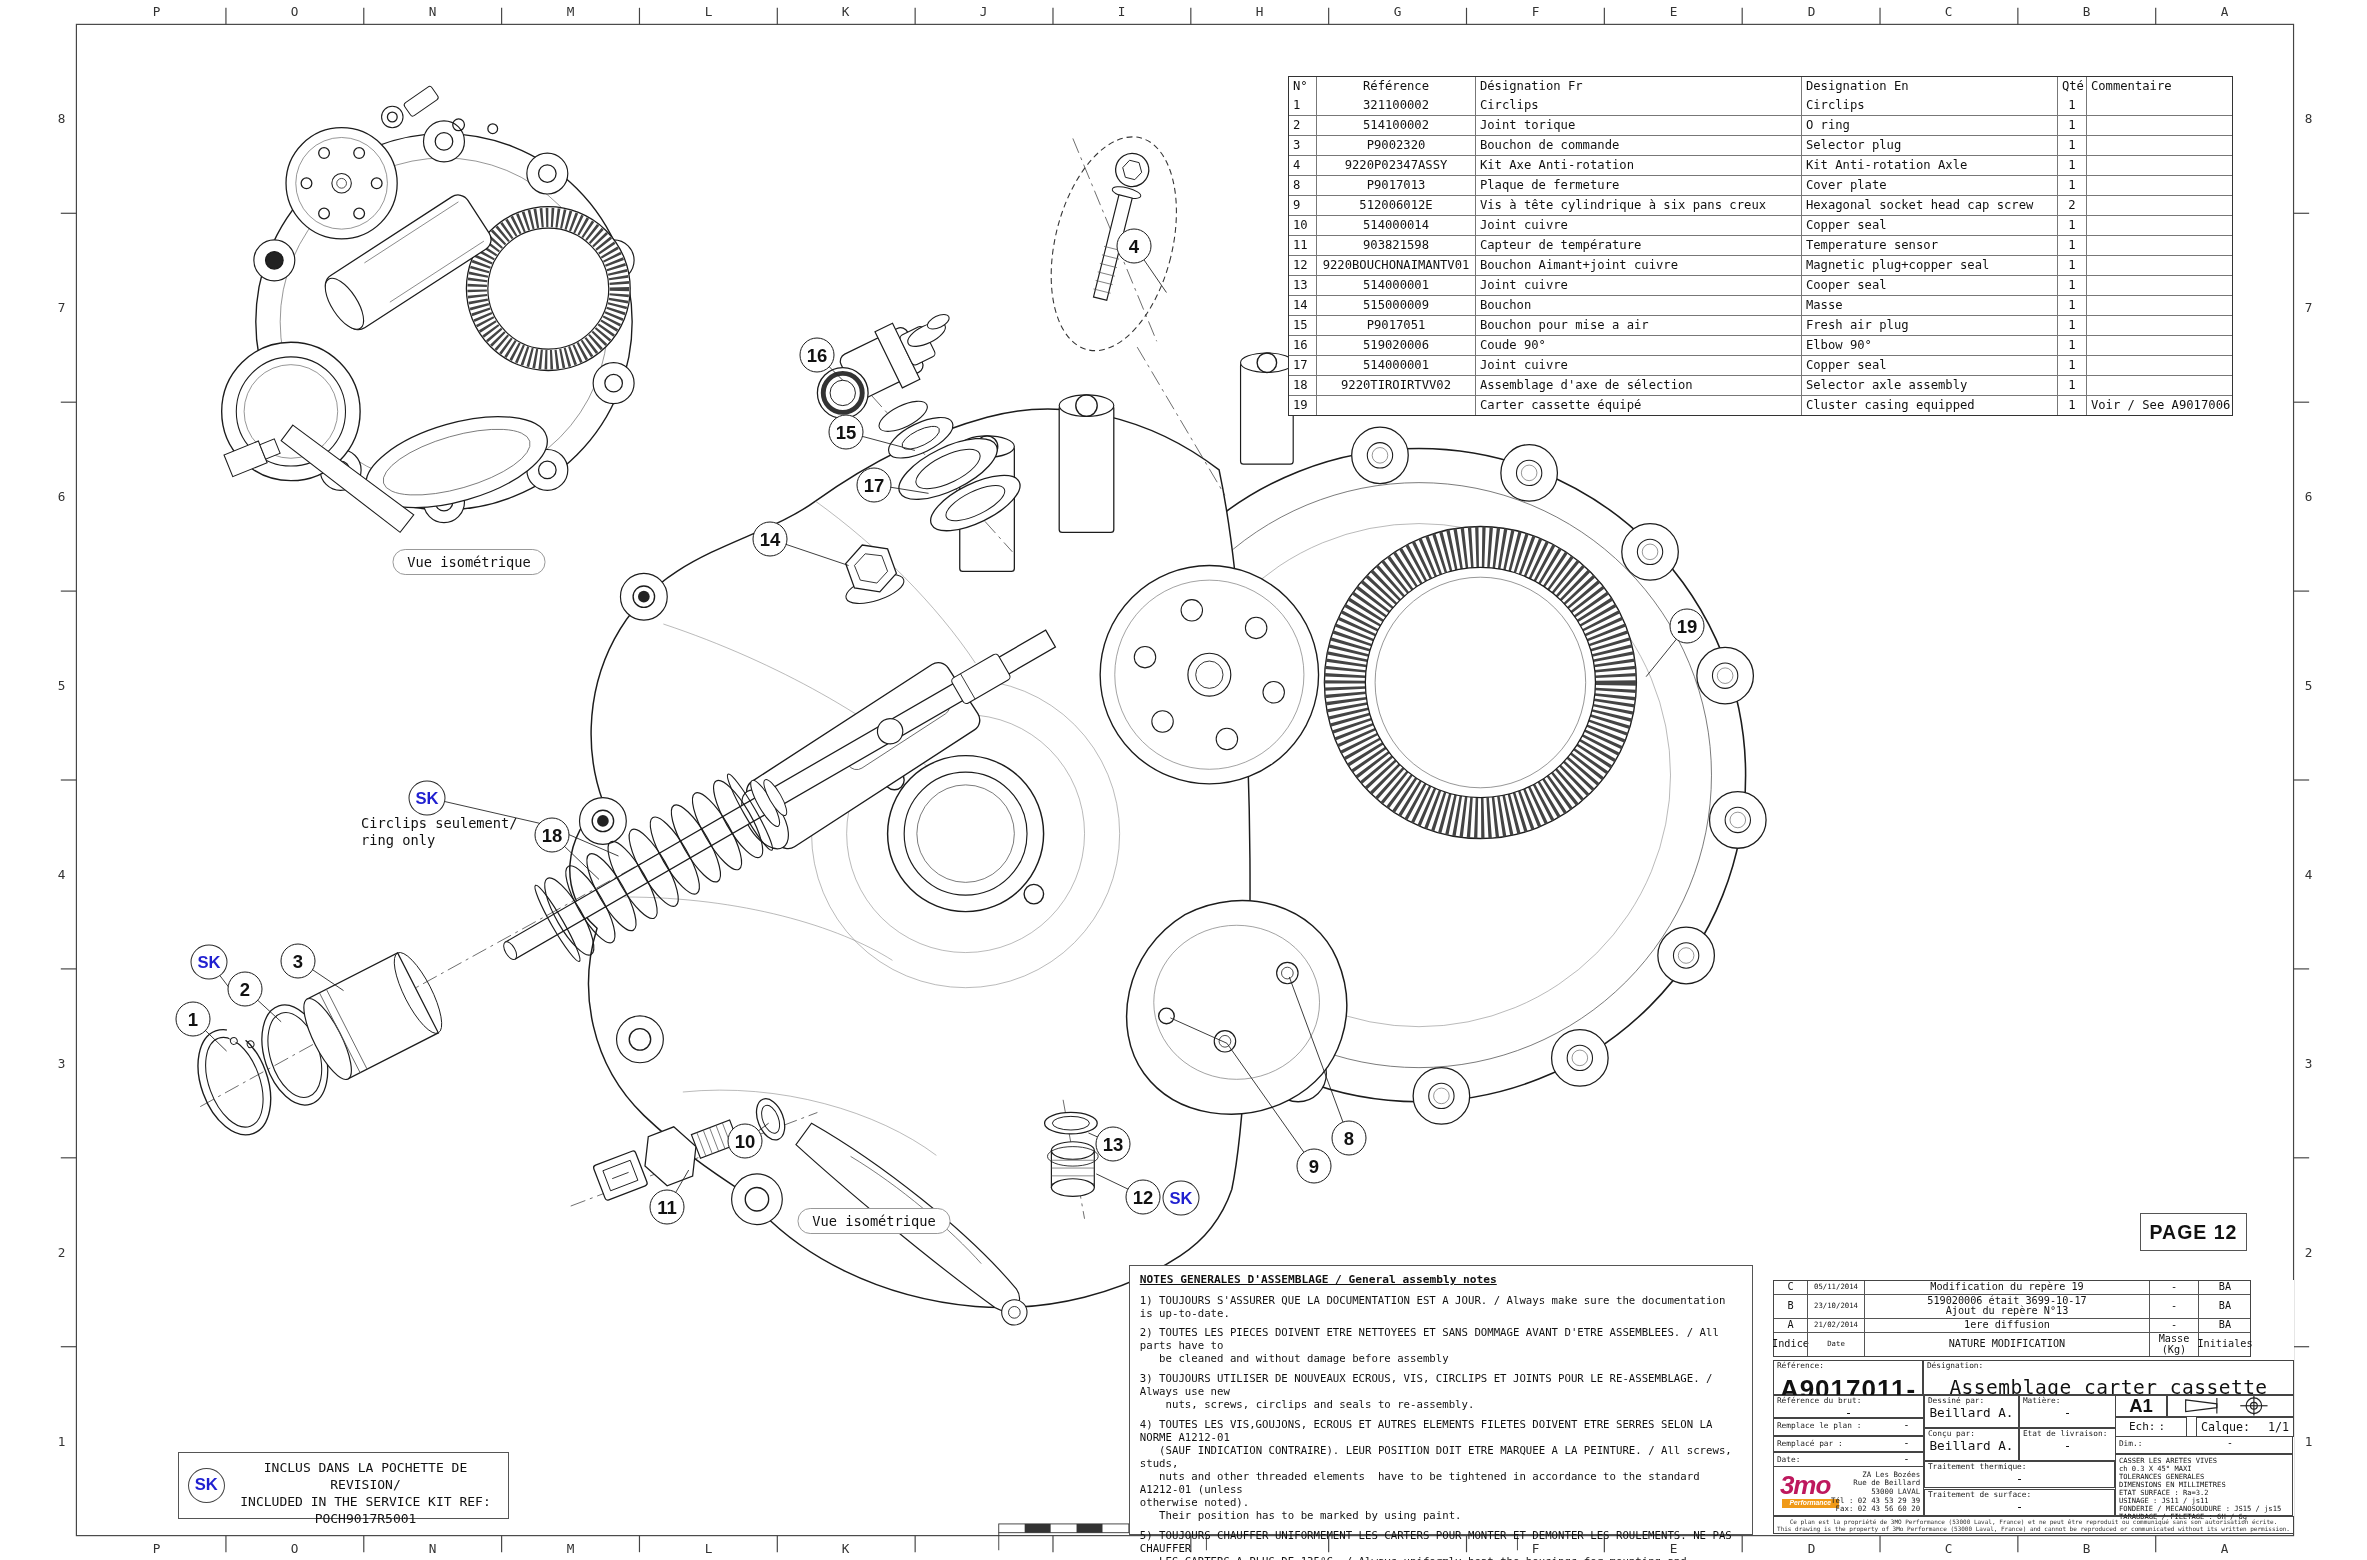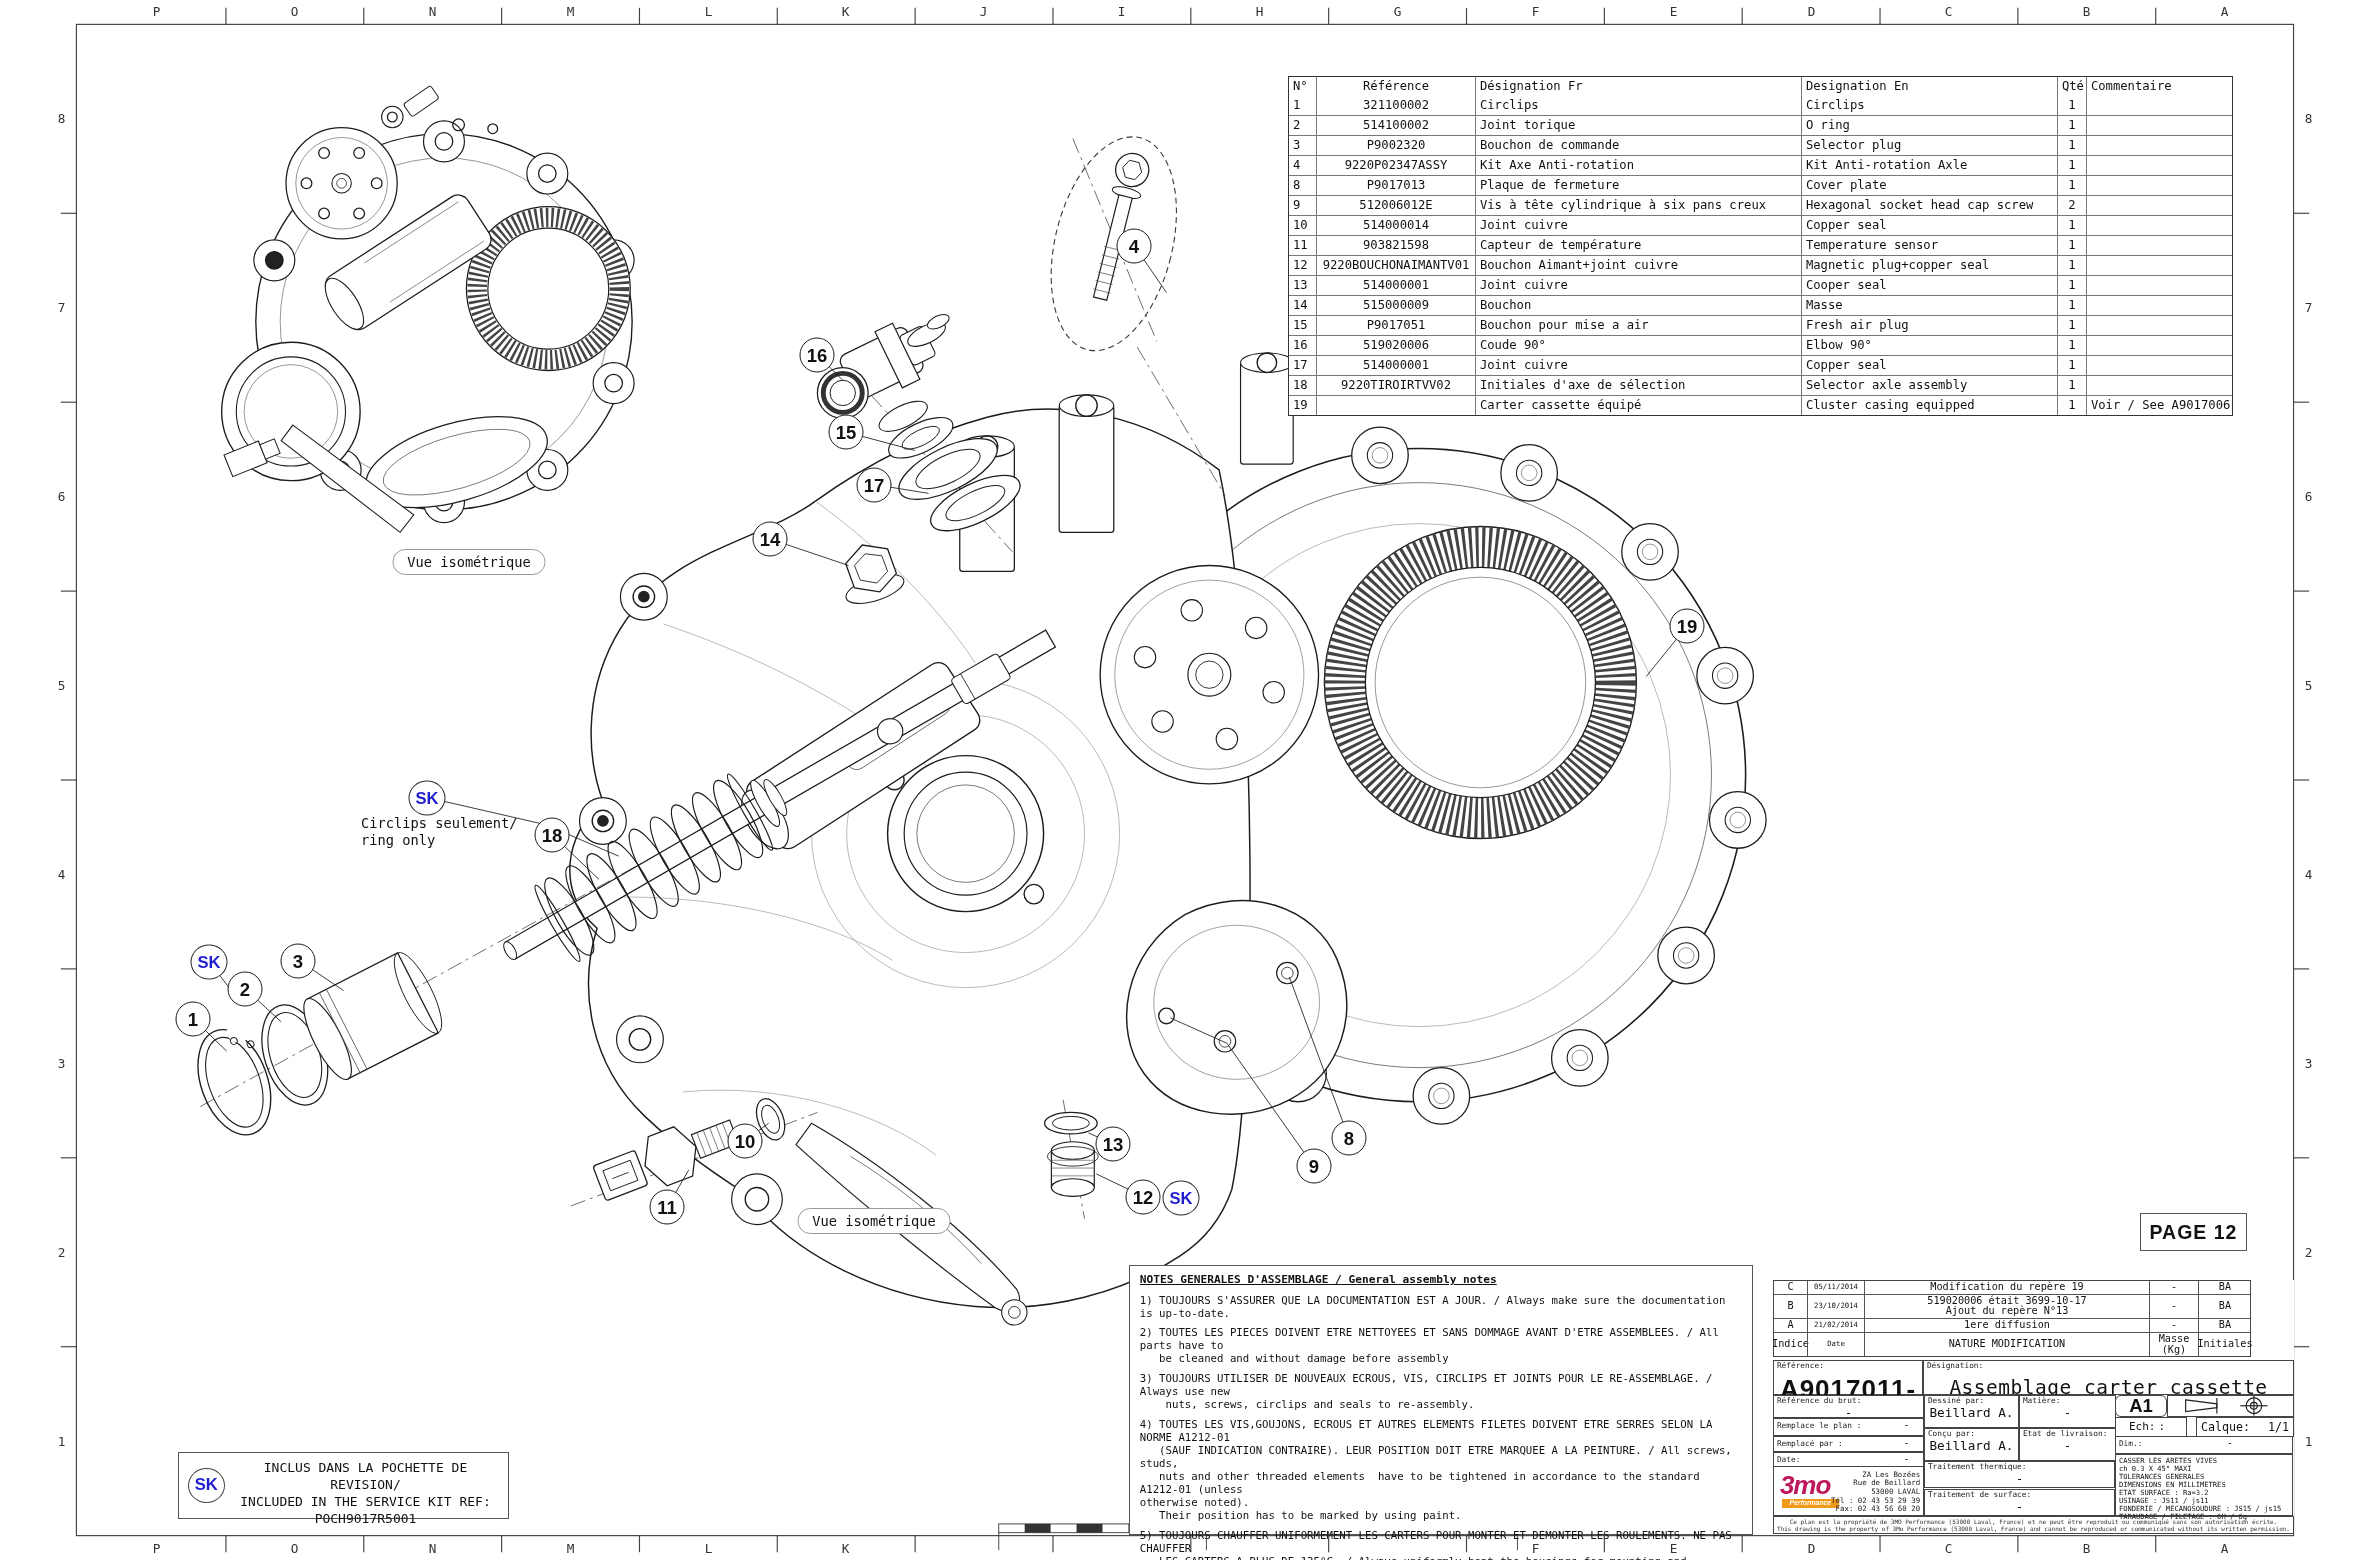--- a/index.html
+++ b/index.html
@@ -654,21 +654,21 @@
         <div class="bom-cell">17</div>
         <div class="bom-cell">514000001</div>
         <div class="bom-cell">Joint cuivre</div>
         <div class="bom-cell">Copper seal</div>
         <div class="bom-cell">1</div>
         <div class="bom-cell"></div>
       </div>
       <div class="bom-row">
         <div class="bom-cell">18</div>
         <div class="bom-cell">9220TIROIRTVV02</div>
-        <div class="bom-cell">Initiales d'axe de sélection</div>
+        <div class="bom-cell">Assemblage d'axe de sélection</div>
         <div class="bom-cell">Selector axle assembly</div>
         <div class="bom-cell">1</div>
         <div class="bom-cell"></div>
       </div>
       <div class="bom-row">
         <div class="bom-cell">19</div>
         <div class="bom-cell"></div>
         <div class="bom-cell">Carter cassette équipé</div>
         <div class="bom-cell">Cluster casing equipped</div>
         <div class="bom-cell">1</div>
@@ -785,21 +785,21 @@
   </div>
   <div class="tb" style="left:151px;top:181px;width:191px;height:27px;">
     <span class="lab">Traitement thermique:</span>
     <span class="val">-</span>
   </div>
   <div class="tb" style="left:151px;top:209px;width:191px;height:27px;">
     <span class="lab">Traitement de surface:</span>
     <span class="val">-</span>
   </div>
 
-  <div class="tb" style="left:342px;top:115px;width:52px;height:21.5px;display:flex;align-items:center;justify-content:center;font-family:'Liberation Sans',sans-serif;font-weight:bold;font-size:18.5px;border-radius:6px;">
+  <div class="tb" style="left:342px;top:115px;width:52px;height:21.5px;display:flex;align-items:center;justify-content:center;font-family:'Liberation Sans',sans-serif;font-weight:bold;font-size:18.5px;">
     <span>A1</span>
   </div>
   <div class="tb" style="left:394px;top:115px;width:127px;height:21.5px;">
     <svg width="125" height="19.5" viewBox="0 0 128 20">
       <g stroke="#222" stroke-width="1.2" fill="none">
         <polygon points="18,4 50,8 50,12 18,16"></polygon>
         <line x1="50" y1="2" x2="50" y2="18"></line>
         <circle cx="88" cy="10" r="8"></circle>
           <circle cx="88" cy="10" r="3.5"></circle>
         <line x1="74" y1="10" x2="102" y2="10"></line>

